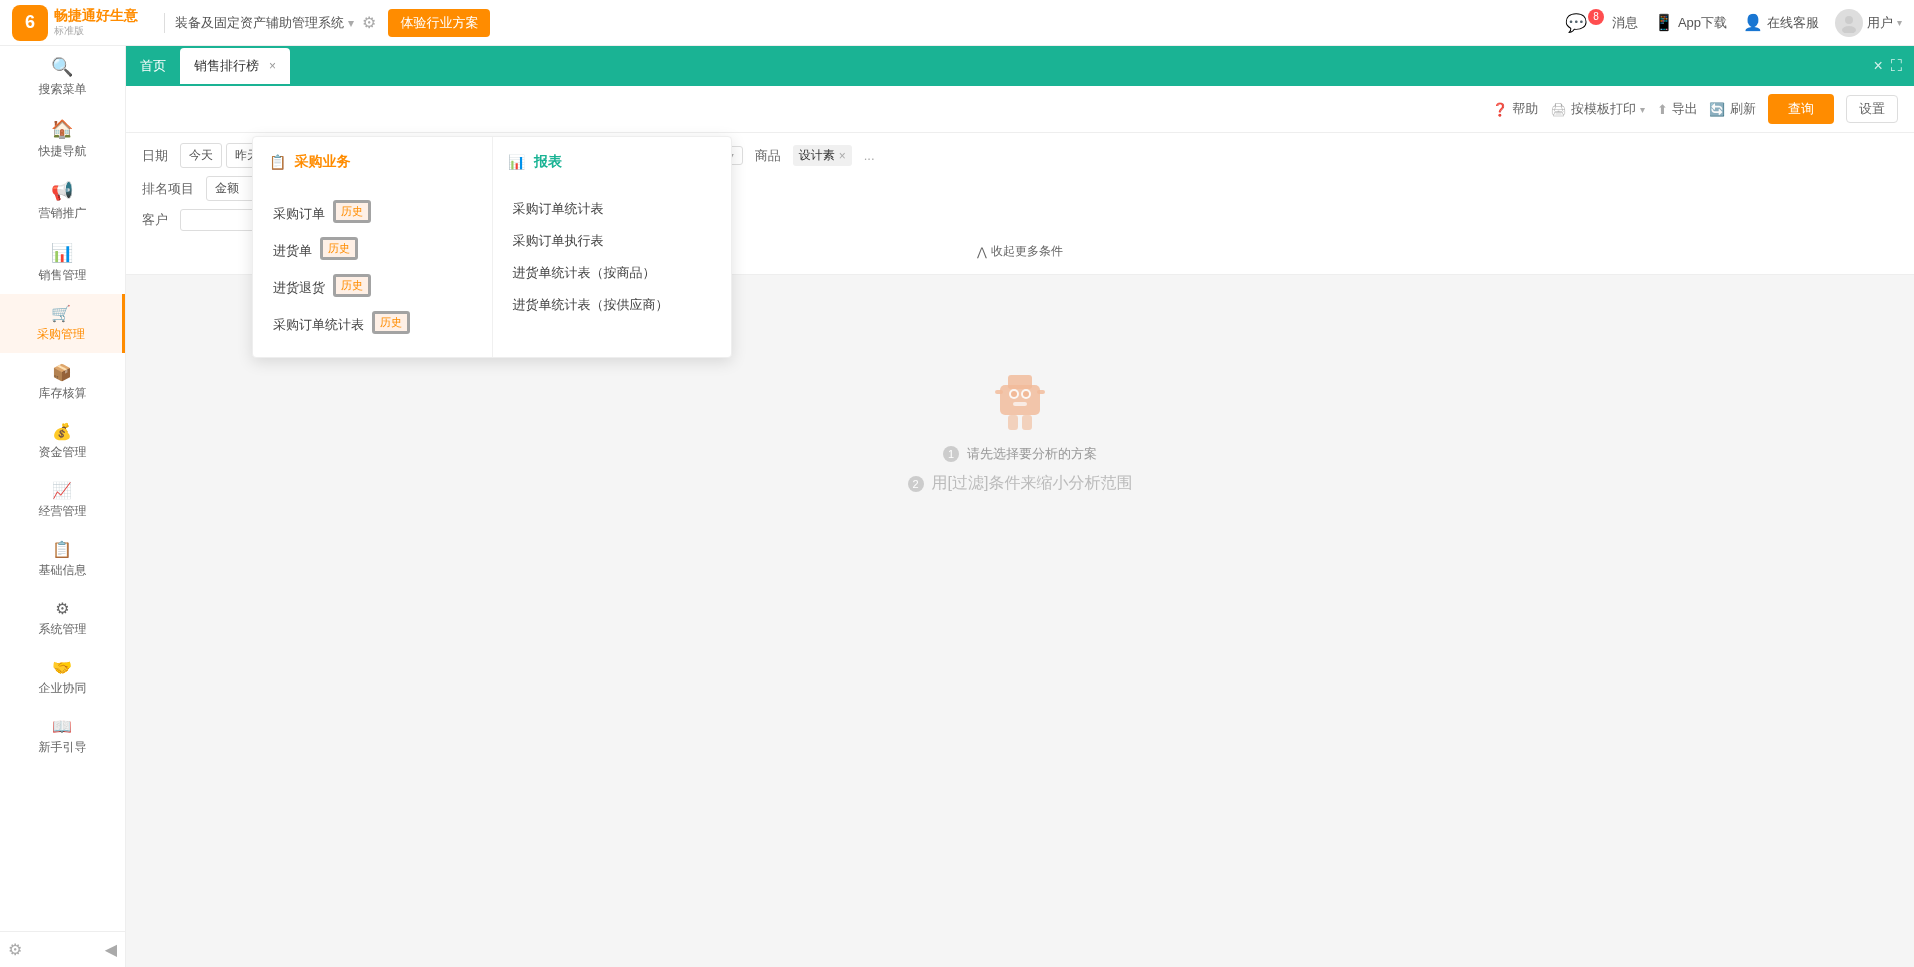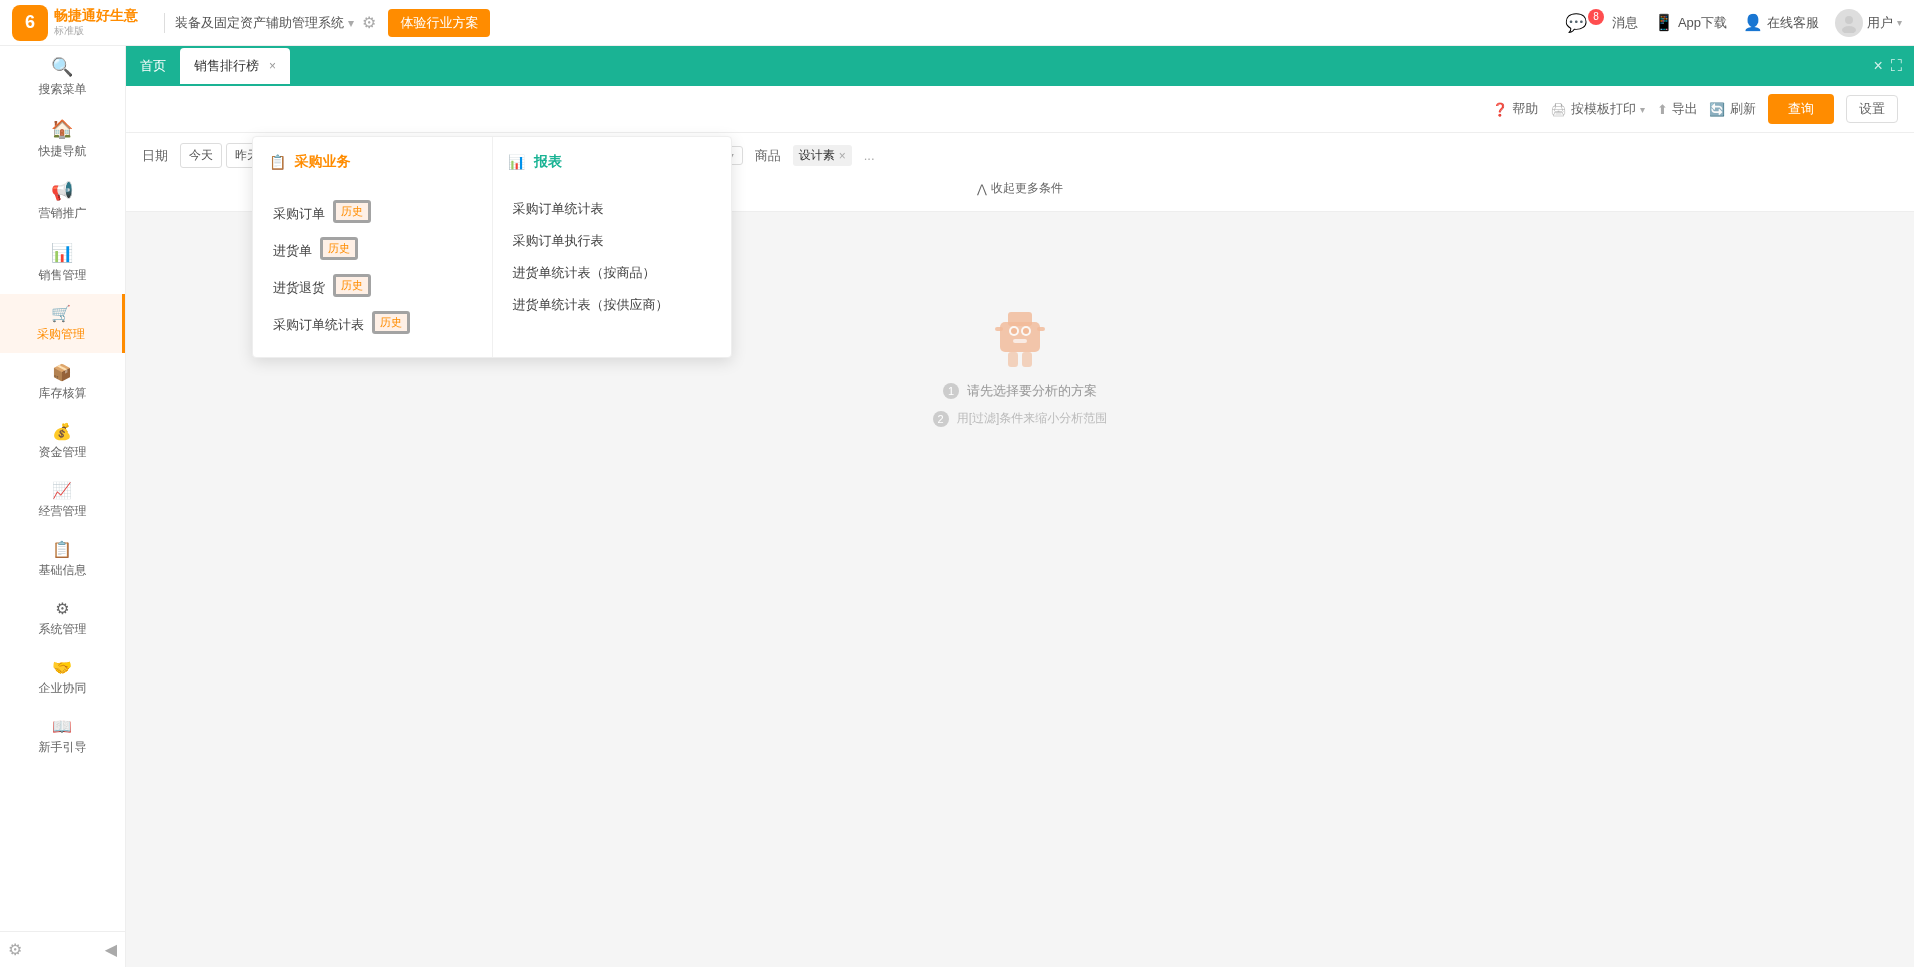--- a/index.html
+++ b/index.html
@@ -61,21 +61,21 @@
     
     .toolbar { background: white; padding: 8px 16px; display: flex; align-items: center; justify-content: flex-end; gap: 12px; border-bottom: 1px solid #eee; }
     .toolbar-btn { display: flex; align-items: center; gap: 4px; color: #666; font-size: 13px; cursor: pointer; }
     .query-btn { background: #ff8c00; color: white; border: none; border-radius: 4px; padding: 6px 20px; cursor: pointer; font-size: 13px; }
     .setting-btn { border: 1px solid #ddd; color: #666; border-radius: 4px; padding: 4px 12px; cursor: pointer; font-size: 13px; background: white; }
 
     
     .empty-state { display: flex; flex-direction: column; align-items: center; justify-content: center; padding: 80px 0; color: #aaa; gap: 10px; }
     .empty-icon { width: 100px; height: 80px; position: relative; }
     .empty-text { font-size: 13px; color: #999; }
-    .empty-hint { font-size: 12px; color: #bbb; }
+    .empty-hint { font-size: 16px; color: #bbb; }
 
     
     .dropdown-menu { position: absolute; top: 50px; left: 126px; background: white; border: 1px solid #eee; border-radius: 4px; box-shadow: 0 4px 16px rgba(0,0,0,0.12); z-index: 100; display: flex; padding: 0; min-width: 480px; }
     .dropdown-col { flex: 1; padding: 16px; }
     .dropdown-col:first-child { border-right: 1px solid #f0f0f0; }
     .dropdown-col-title { display: flex; align-items: center; gap: 8px; font-size: 14px; font-weight: bold; color: #ff8c00; margin-bottom: 14px; padding-bottom: 8px; }
     .dropdown-col-title.reports { color: #1ab394; }
     .dropdown-item { display: flex; align-items: flex-end; gap: 8px; padding: 7px 4px; cursor: pointer; font-size: 13px; color: #444; }
     .history-tag { background: #fff0e6; color: #ff8c00; border: 3px solid #a3a3a3; border-radius: 3px; padding: 1px 5px; font-size: 11px; }
 
@@ -241,20 +241,39 @@
             <div class="filter-select" style="min-width:140px;">
               <span></span>
               <span style="color:#aaa;font-size:10px;">▾</span>
             </div>
             <span class="filter-label">商品</span>
             <div class="filter-tag">
               <span>设计素</span>
               <span class="filter-tag-close">×</span>
             </div>
             <span class="filter-dots">...</span>
+          </div>
+          <div class="filter-row">
+            <span class="filter-label">排名项目</span>
+            <div class="filter-select ranking-select">
+              <span>金额</span>
+              <span style="color:#aaa;font-size:10px;">▾</span>
+            </div>
+            <span class="filter-label">业务员</span>
+            <div class="filter-select" style="min-width:140px;">
+              <span></span>
+              <span style="color:#aaa;">...</span>
+            </div>
+          </div>
+          <div class="filter-row">
+            <span class="filter-label">客户</span>
+            <div class="filter-select" style="min-width:140px;">
+              <span></span>
+              <span style="color:#aaa;">...</span>
+            </div>
           </div>
           <div style="display:flex;justify-content:center;margin-top:4px;">
             <div class="collapse-btn">
               <span>⋀</span>
               <span>收起更多条件</span>
             </div>
           </div>
         </div>
 
         <div class="empty-state">

